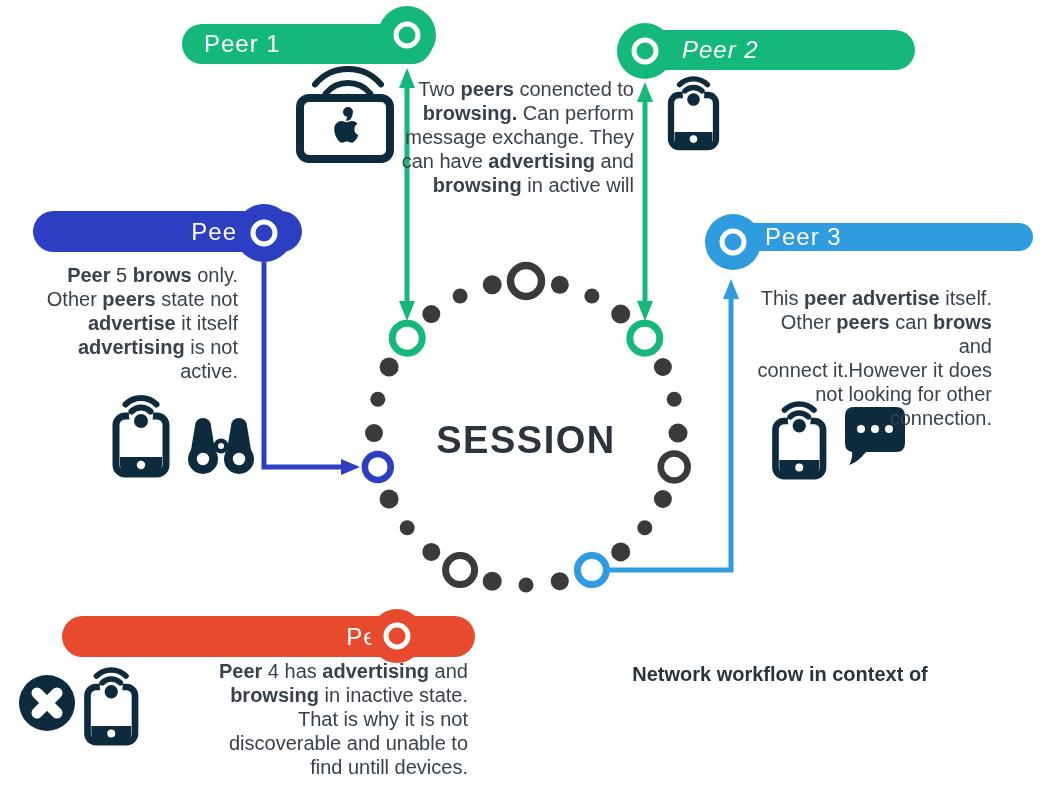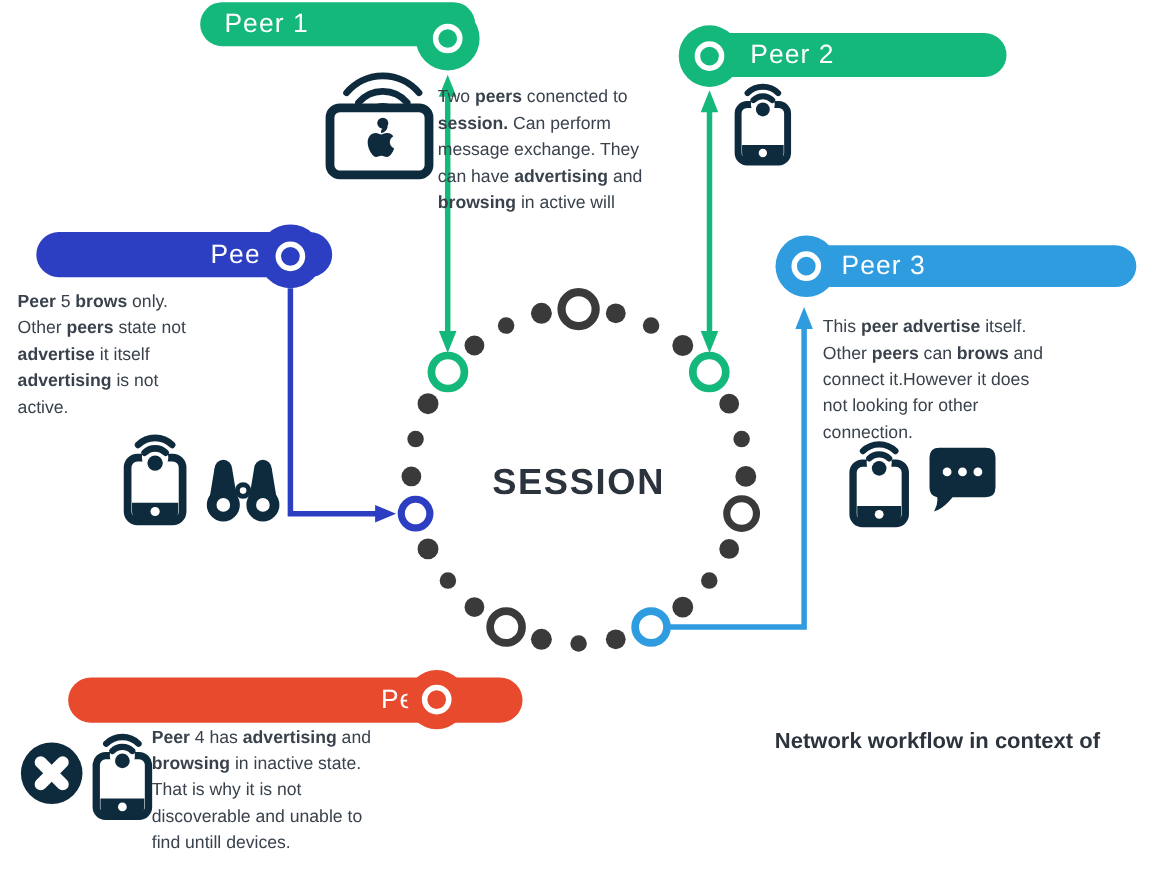--- a/index.html
+++ b/index.html
@@ -7,46 +7,46 @@
           font-family:"Liberation Sans",sans-serif;}
   #diagram-svg{position:absolute;left:0;top:0;z-index:1;}
   .fill-navy{fill:var(--navy);} .stroke-navy{stroke:var(--navy);}
   .fill-green{fill:var(--green);} .stroke-green{stroke:var(--green);}
   .fill-bd{fill:var(--blue-dark);} .stroke-bd{stroke:var(--blue-dark);}
   .fill-bl{fill:var(--blue-light);} .stroke-bl{stroke:var(--blue-light);}
 
   .pill{position:absolute;z-index:2;color:#fff;font-size:24px;letter-spacing:1px;
         display:flex;align-items:center;border-radius:22px;}
   .pill.right{justify-content:flex-end;}
-  #pill-peer1{left:182px;top:2px;width:228px;height:40px;background:var(--green);padding-left:22px;}
-  #pill-peer2{left:640px;top:30px;width:233px;height:40px;background:var(--green);padding-left:42px;}
+  #pill-peer1{left:182px;top:24px;width:228px;height:40px;background:var(--green);padding-left:22px;}
+  #pill-peer2{left:640px;top:30px;width:233px;height:40px;background:var(--green);padding-left:42px;font-style:italic;}
   #pill-peer5{left:33px;top:211px;width:235px;height:41px;background:var(--blue-dark);padding-right:34px;}
-  #pill-peer3{left:712px;top:223px;width:268px;height:38px;background:var(--blue-light);padding-left:53px;}
+  #pill-peer3{left:712px;top:223px;width:268px;height:28px;background:var(--blue-light);padding-left:53px;}
   #pill-peer4{left:62px;top:616px;width:361px;height:41px;background:var(--red);padding-right:52px;}
 
   .banner-node{position:absolute;z-index:3;border-radius:50%;}
   .banner-node .ring{position:absolute;left:50%;top:50%;transform:translate(-50%,-50%);
         width:17px;height:17px;border:5px solid #fff;border-radius:50%;}
   #node-peer1{left:378px;top:6px;width:58px;height:58px;background:var(--green);}
   #node-peer2{left:617px;top:23px;width:56px;height:56px;background:var(--green);}
   #node-peer5{left:235px;top:204px;width:58px;height:58px;background:var(--blue-dark);}
   #node-peer3{left:705px;top:214px;width:56px;height:56px;background:var(--blue-light);}
   #node-peer4{left:370px;top:609px;width:54px;height:54px;background:var(--red);}
 
-  .note{position:absolute;z-index:2;font-size:16px;line-height:24px;color:var(--text);
-        text-align:left;white-space:pre-line;}
+  .note{position:absolute;z-index:2;font-size:20px;line-height:24px;color:var(--text);
+        text-align:right;white-space:pre-line;}
   .note b{font-weight:700;}
   #note-peers12{left:398px;top:77px;width:236px;}
   #note-peer5{left:16px;top:263px;width:222px;}
   #note-peer3{left:748px;top:271px;width:244px;margin-top:15px;}
-  #note-peer4{left:138px;top:659px;width:290px;}
+  #note-peer4{left:138px;top:659px;width:290px;padding-left:40px;}
 
   #session-label{position:absolute;z-index:2;left:376px;top:419px;width:300px;text-align:center;
-        font-size:33px;font-weight:700;letter-spacing:1.5px;color:var(--heading);}
-  #caption{position:absolute;z-index:2;left:560px;top:660px;width:440px;text-align:right;
+        font-size:38px;font-weight:700;letter-spacing:1.5px;color:var(--heading);}
+  #caption{position:absolute;z-index:2;left:560px;top:660px;width:440px;text-align:center;
         font-size:20px;font-weight:700;line-height:29px;color:var(--heading);}
 </style>
 </head>
 <body>
 
 <div id="canvas">
 
   <svg id="diagram-svg" width="1046" height="809" viewBox="0 0 1046 809">
     <defs>
       <g id="icon-phone">
@@ -185,21 +185,21 @@
       <div class="ring"></div>
     </div>
   <div class="banner-node" id="node-peer3">
       <div class="ring"></div>
     </div>
   <div class="banner-node" id="node-peer4">
       <div class="ring"></div>
     </div>
 
   <div class="note" id="note-peers12"><span>Two </span><b>peers</b><span> conencted to
-</span><b>session.</b><span> Can perform
+</span><b>browsing.</b><span> Can perform
 message exchange. They
 can have </span><b>advertising</b><span> and
 </span><b>browsing</b><span> in active will</span></div>
   <div class="note" id="note-peer5"><b>Peer</b><span> 5 </span><b>brows</b><span> only.
 Other </span><b>peers</b><span> state not
 </span><b>advertise</b><span> it itself
 </span><b>advertising</b><span> is not
 active.</span></div>
   <div class="note" id="note-peer3"><span>This </span><b>peer advertise</b><span> itself.
 Other </span><b>peers</b><span> can </span><b>brows</b><span> and

